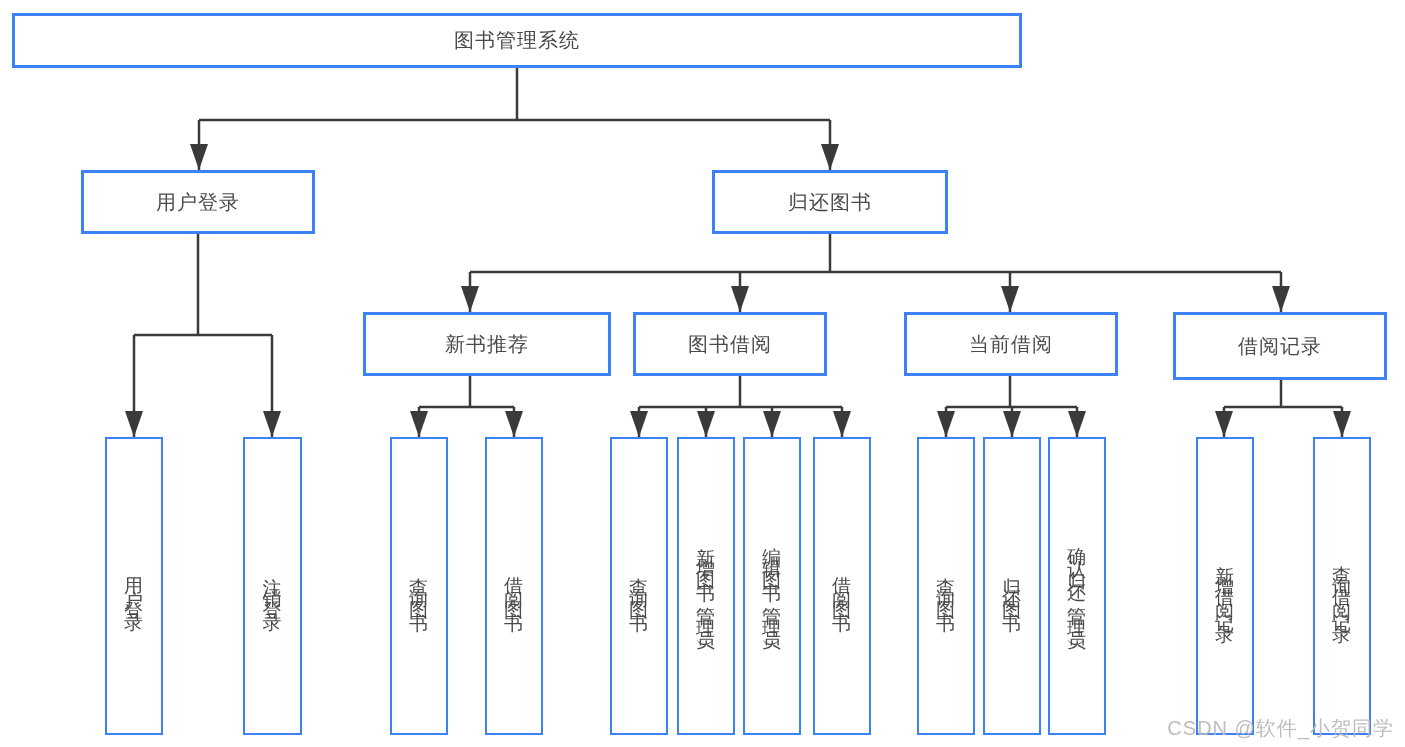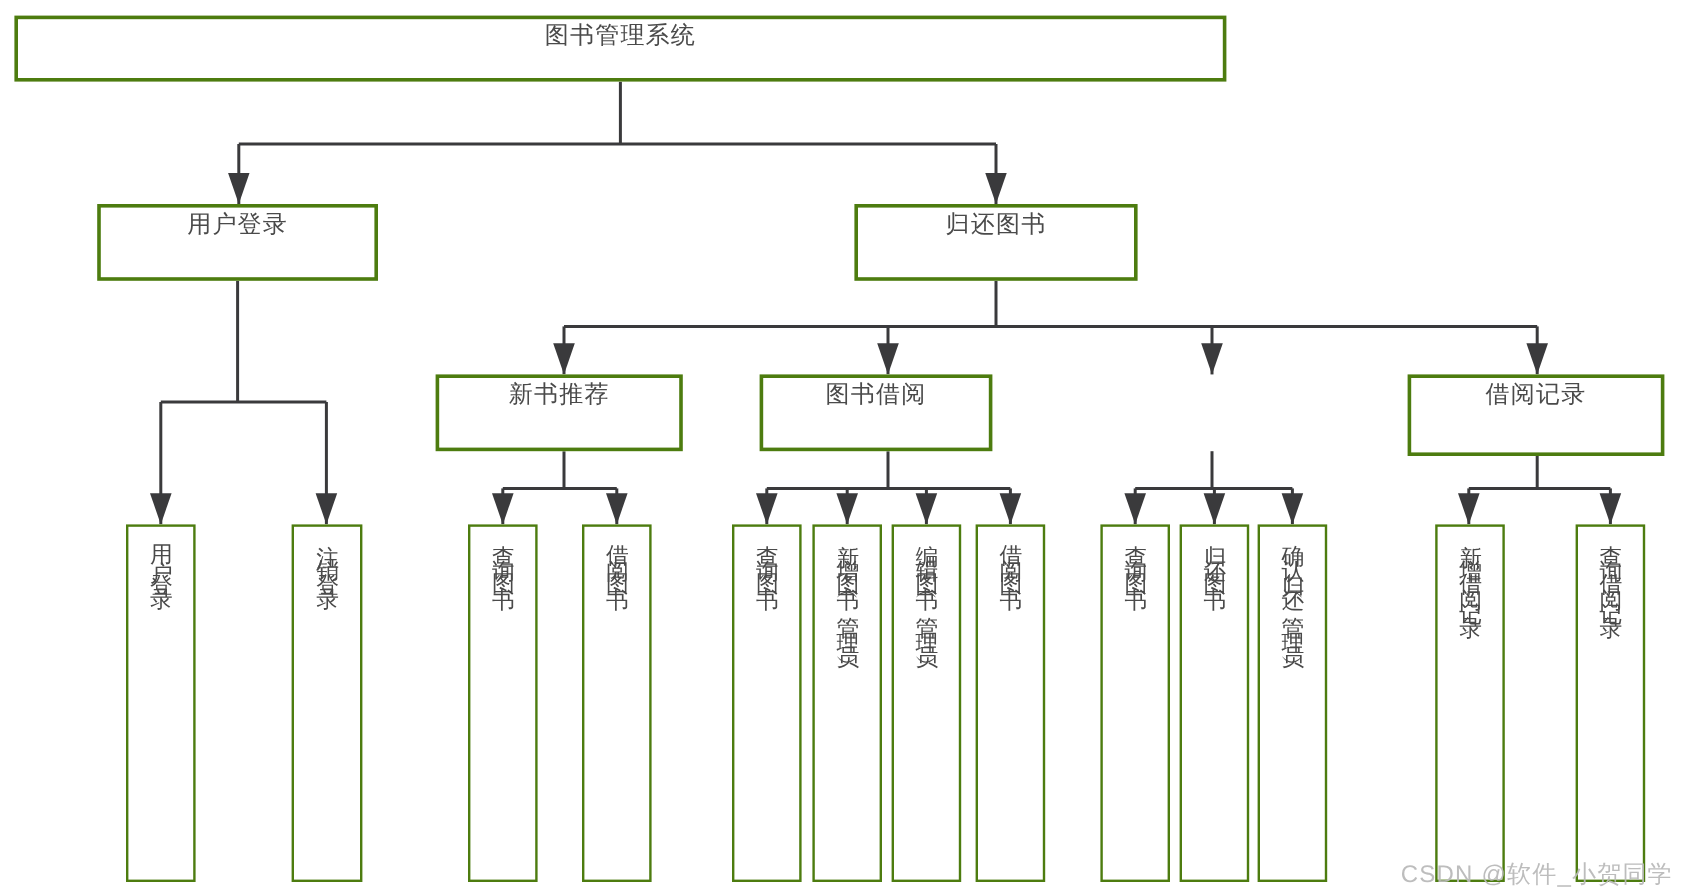--- a/index.html
+++ b/index.html
@@ -20,22 +20,23 @@
     left: 0;
     top: 0;
     width: 1405px;
     height: 747px;
     pointer-events: none;
   }
   .box {
     position: absolute;
     box-sizing: border-box;
     background: #ffffff;
-    border: 3px solid #4d7c0f;
+    border: 3px solid #3b82f6;
     display: flex;
+    align-items: center;
     justify-content: center;
     color: #4a4a4a;
   }
   .box.h {
     font-size: 20px;
     letter-spacing: 1px;
     white-space: nowrap;
   }
   .box.v {
     border-width: 2.5px;
@@ -119,25 +120,28 @@
     <span>图书管理系统</span>
   </div>
 
   <div class="box h" style="left:81px; top:170px; width:234px; height:64px">
     <span>用户登录</span>
   </div>
   <div class="box h" style="left:712px; top:170px; width:236px; height:64px">
     <span>归还图书</span>
   </div>
 
-  <div class="box h" style="left:363px; top:312px; width:206px; height:64px">
+  <div class="box h" style="left:363px; top:312px; width:248px; height:64px">
     <span>新书推荐</span>
   </div>
   <div class="box h" style="left:633px; top:312px; width:194px; height:64px">
     <span>图书借阅</span>
+  </div>
+  <div class="box h" style="left:904px; top:312px; width:214px; height:64px">
+    <span>当前借阅</span>
   </div>
   <div class="box h" style="left:1173px; top:312px; width:214px; height:68px">
     <span>借阅记录</span>
   </div>
 
   <div class="box v" style="left:105px; top:437px; width:58px; height:298px">
     <span class="vtext">用户登录</span>
   </div>
   <div class="box v" style="left:243px; top:437px; width:59px; height:298px">
     <span class="vtext">注销登录</span>

